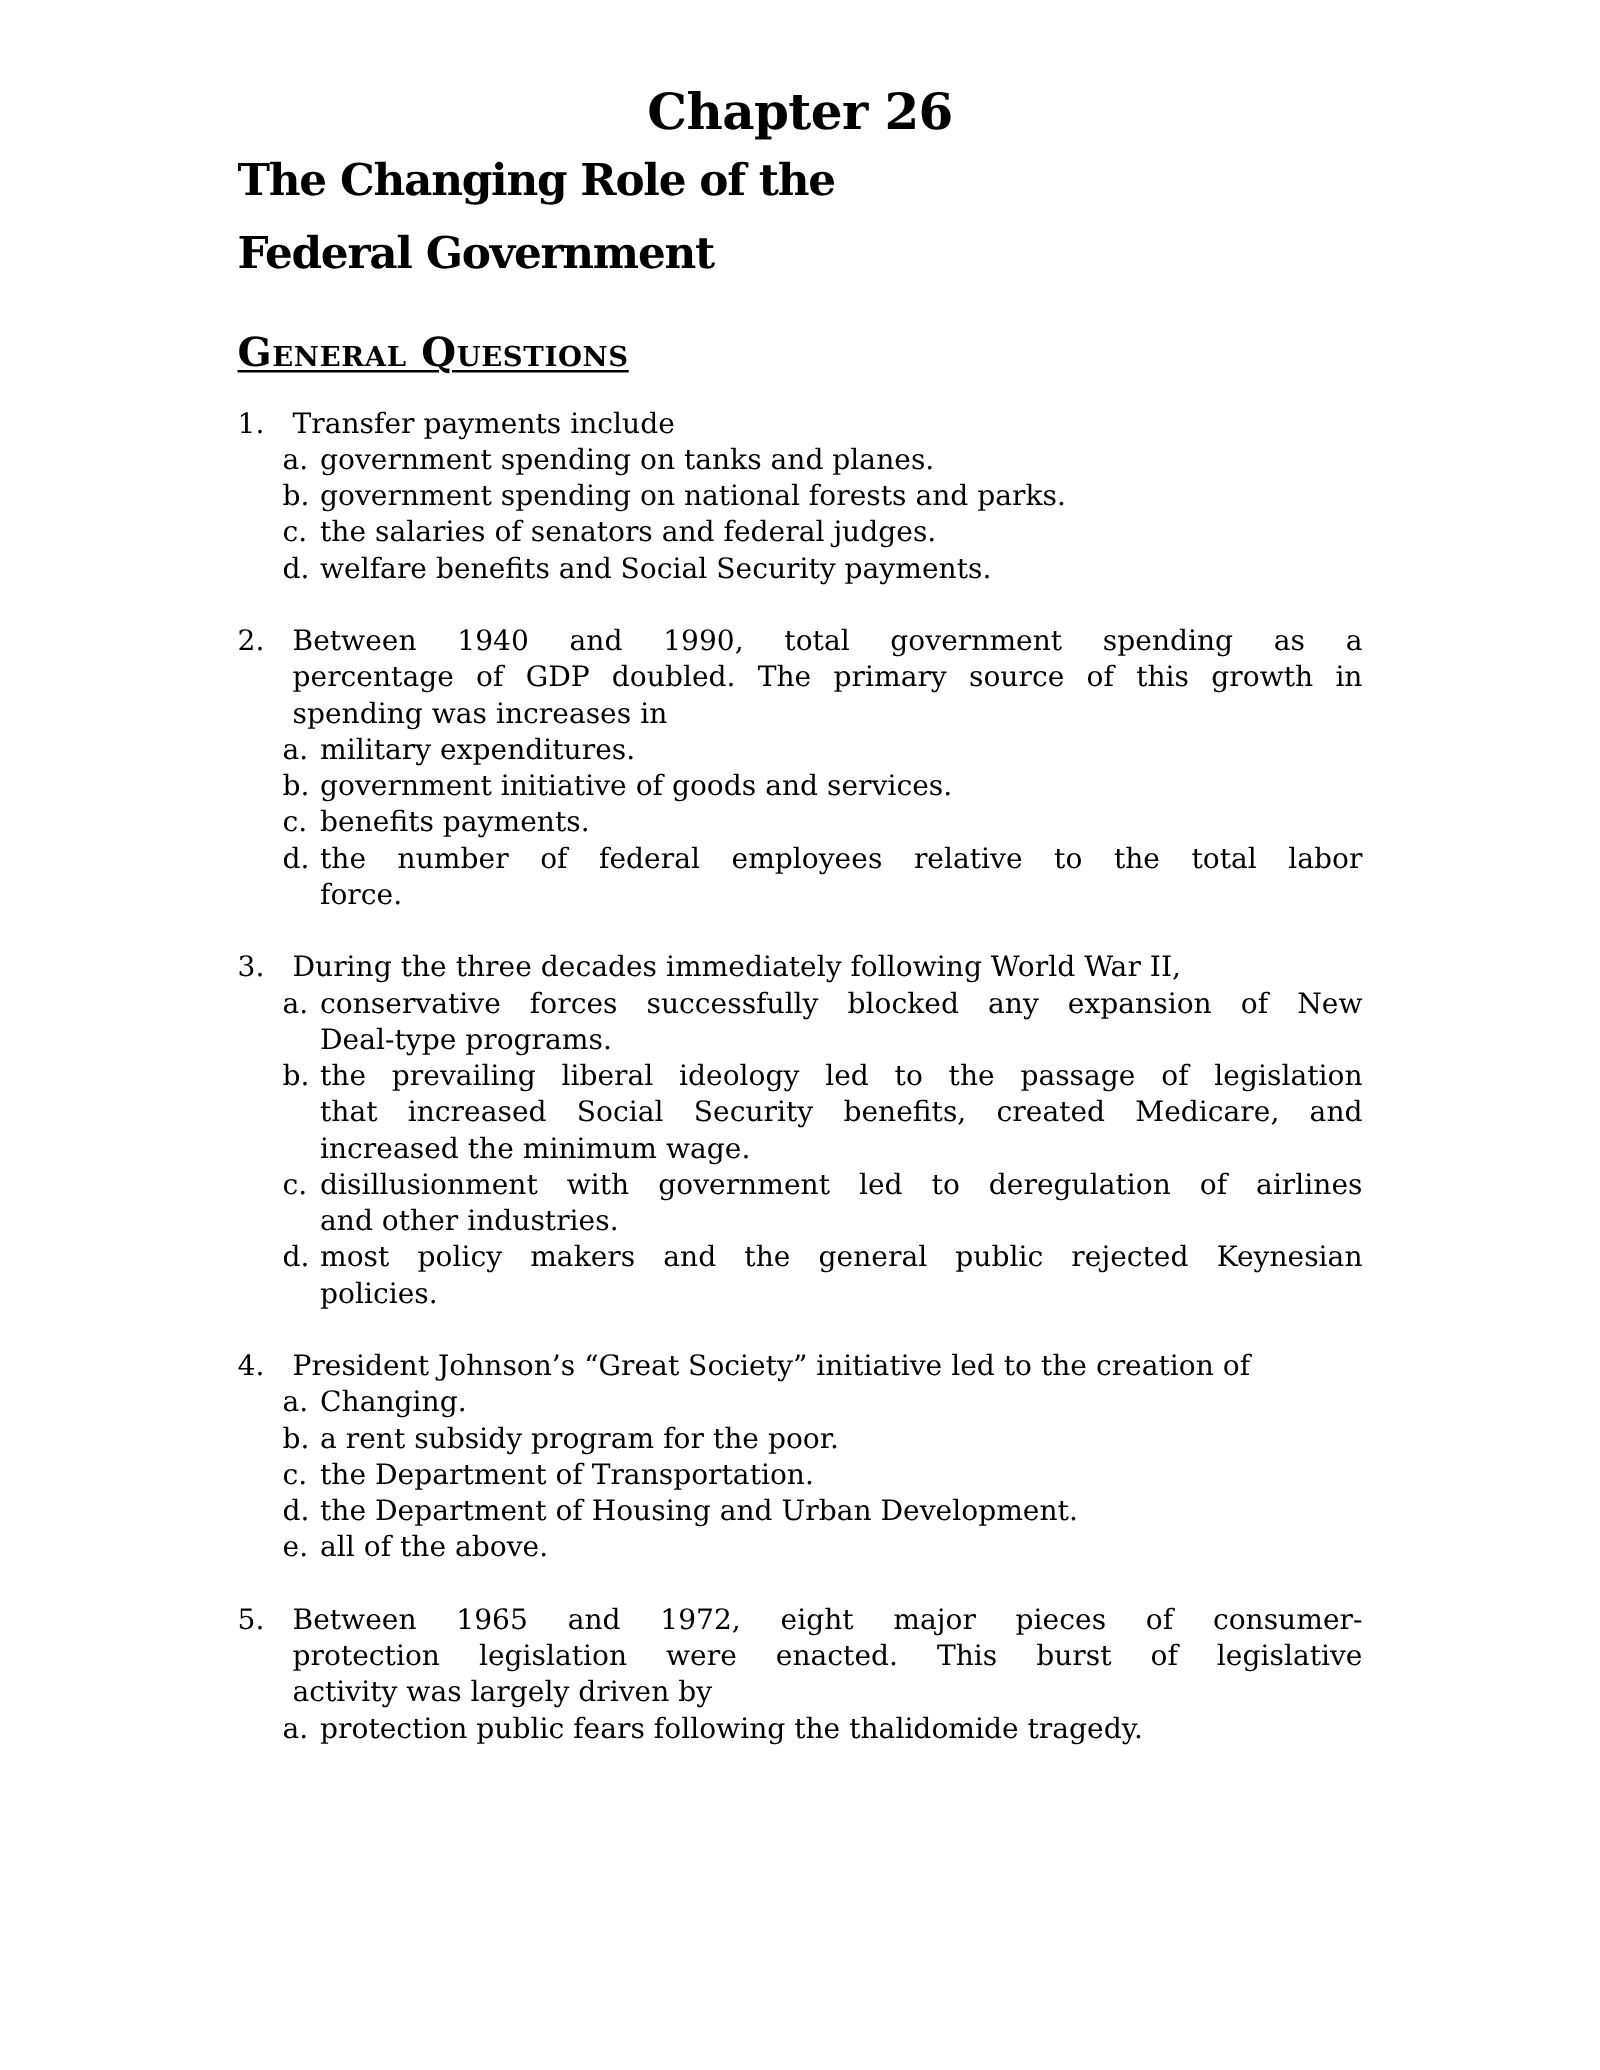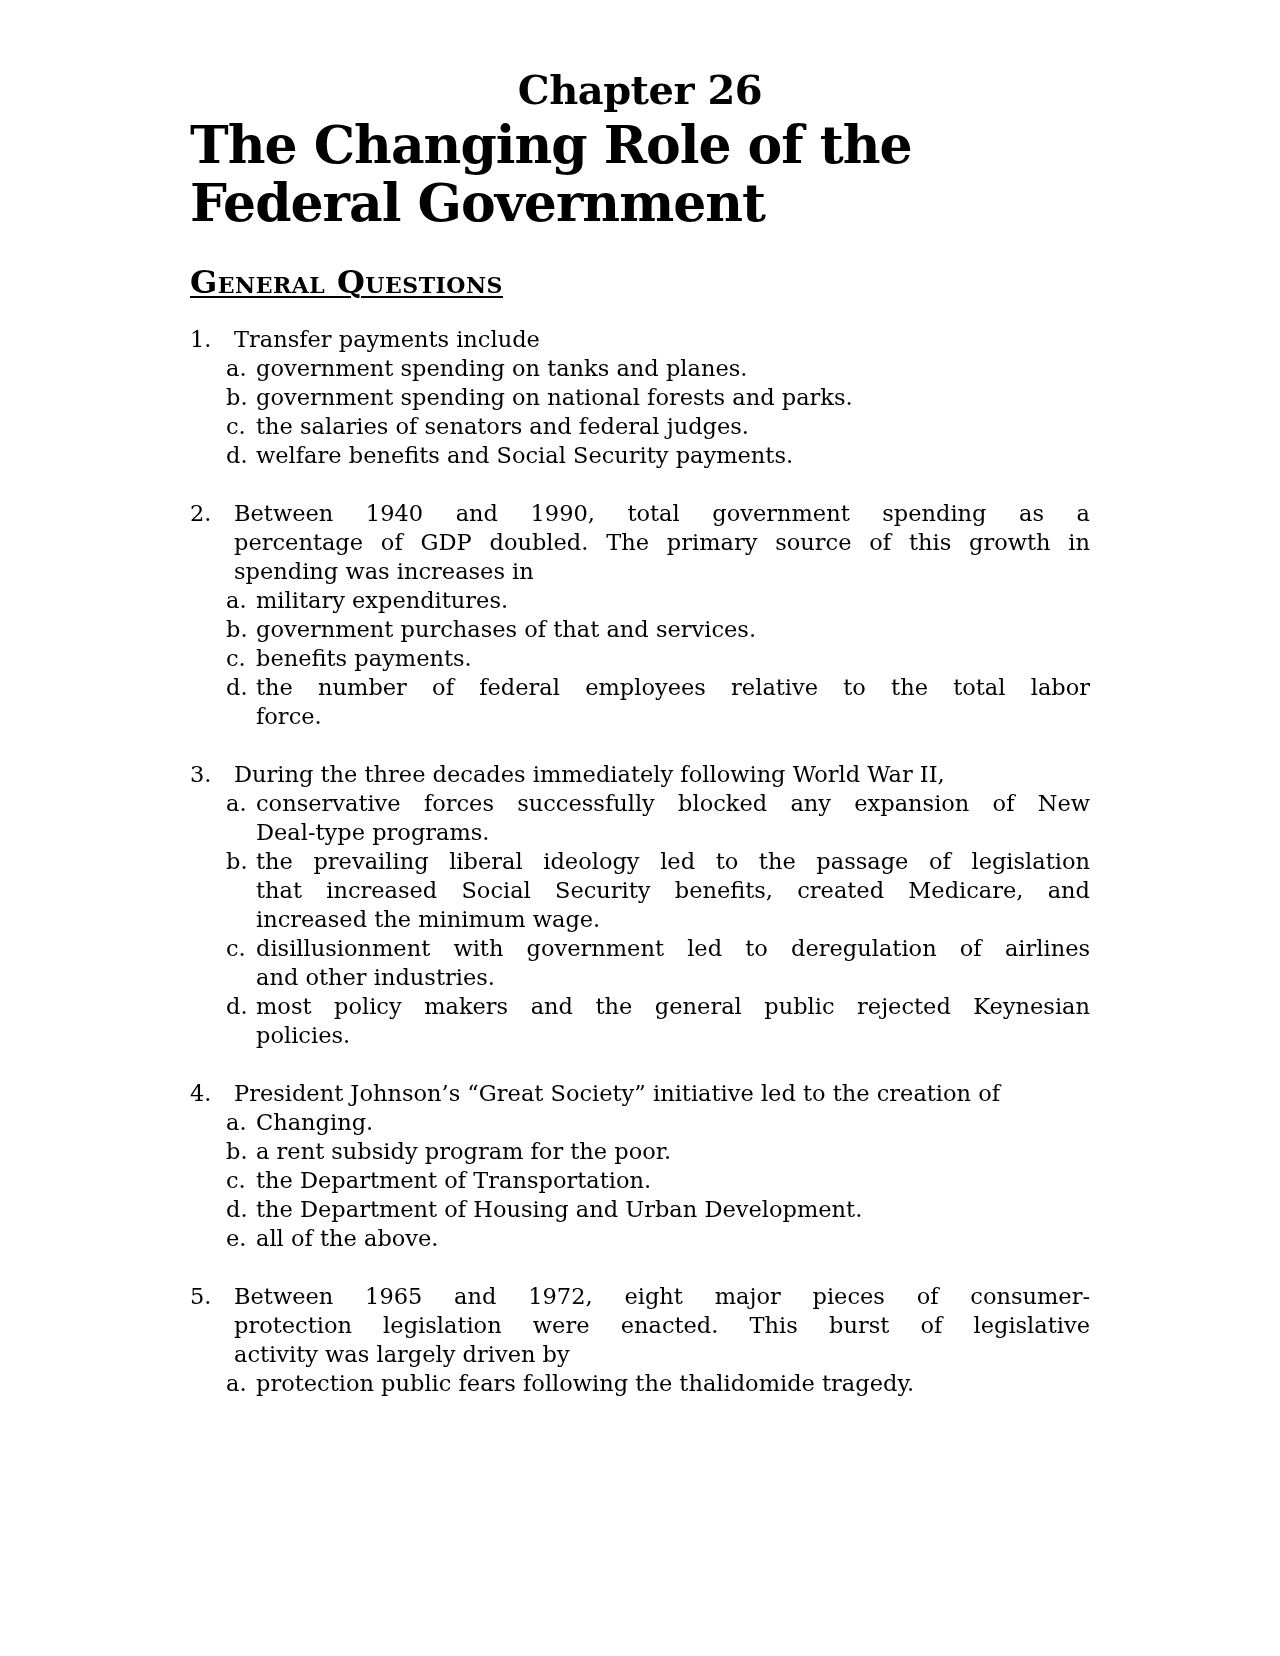--- a/index.html
+++ b/index.html
@@ -22,21 +22,21 @@
     text-align: center;
     font-weight: bold;
   }
   .chapter-line {
     font-size: 40px;
     line-height: 44px;
     padding-top: 68px;
     letter-spacing: -0.5px;
   }
   .main-title {
-    font-size: 52px;
+    font-size: 35px;
     line-height: 58px;
     margin-top: 4px;
     letter-spacing: -1px;
   }
   .section-heading {
     margin-top: 36px;
     font-size: 32px;
     line-height: 29px;
     font-weight: bold;
     font-variant: small-caps;
@@ -135,21 +135,21 @@
         <ol class="options">
           <li class="option">
             <span class="oletter">a.</span>
             <div class="otext">
                 <div class="line">military expenditures.</div>
               </div>
           </li>
           <li class="option">
             <span class="oletter">b.</span>
             <div class="otext">
-                <div class="line">government purchases of that and services.</div>
+                <div class="line">government initiative of goods and services.</div>
               </div>
           </li>
           <li class="option">
             <span class="oletter">c.</span>
             <div class="otext">
                 <div class="line">benefits payments.</div>
               </div>
           </li>
           <li class="option">
             <span class="oletter">d.</span>

